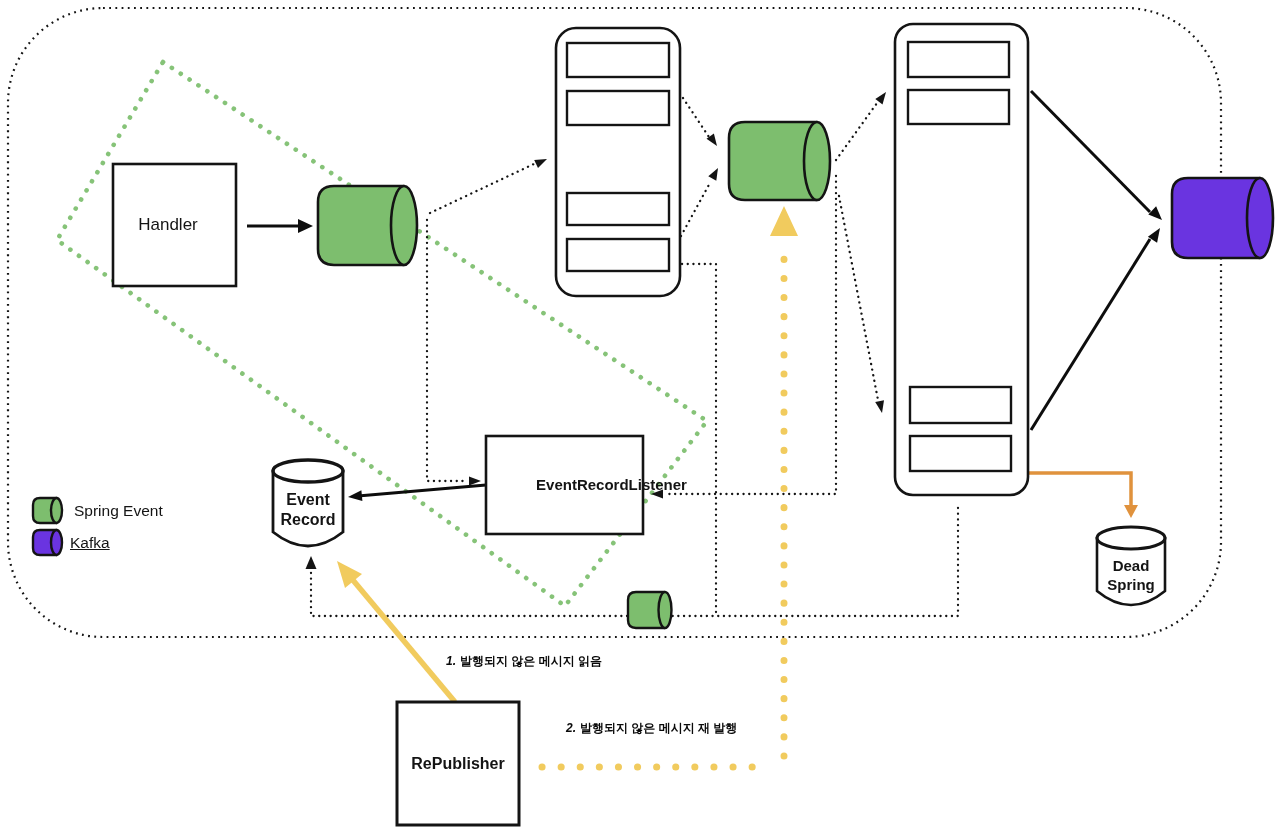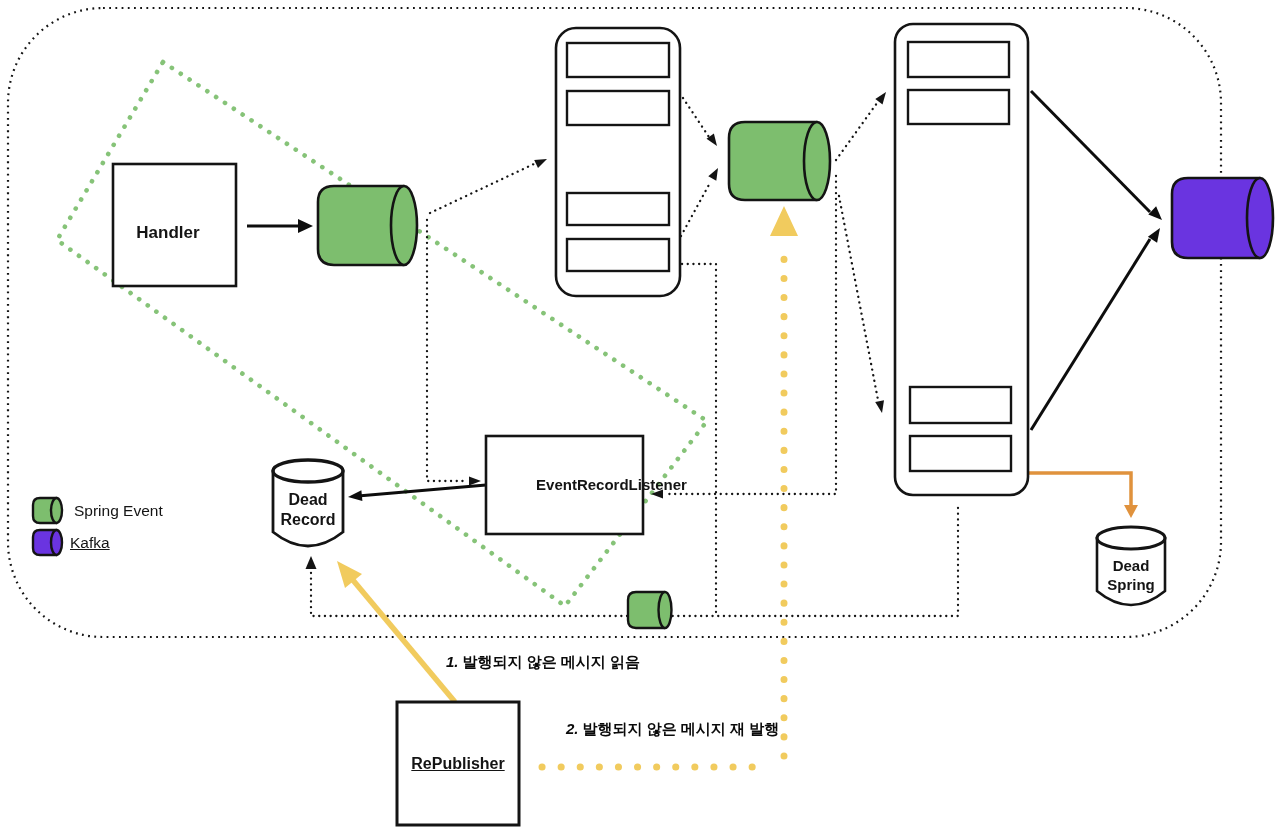--- a/index.html
+++ b/index.html
@@ -3,29 +3,29 @@
 <meta charset="utf-8">
 <style>
   html,body{margin:0;padding:0;background:#ffffff;}
   .canvas{
     position:relative;width:1280px;height:832px;background:#ffffff;overflow:hidden;
     font-family:"Liberation Sans","DejaVu Sans",sans-serif;color:var(--ink,#141414);
   }
   .canvas svg{position:absolute;left:0;top:0;}
   .lbl{position:absolute;display:flex;align-items:center;justify-content:center;
        text-align:center;font-weight:700;color:var(--ink,#141414);line-height:1.25;}
-  .lbl.box-handler{left:113px;top:172px;width:110px;height:122px;font-size:17px;font-weight:700;}
+  .lbl.box-handler{left:113px;top:164px;width:110px;height:122px;font-size:17px;font-weight:400;}
   .lbl.box-erl{left:486px;top:436px;width:157px;height:98px;font-size:15px;padding-left:47px;}
   .lbl.cyl-eventrecord{left:271px;top:484px;width:74px;height:52px;font-size:16px;}
   .lbl.cyl-deadletter{left:1098px;top:551px;width:66px;height:50px;font-size:15px;}
-  .lbl.box-republisher{left:397px;top:702px;width:122px;height:123px;font-size:16px;text-decoration:underline;}
+  .lbl.box-republisher{left:397px;top:702px;width:122px;height:123px;font-size:16px;}
   .legend-lbl{position:absolute;font-size:15.5px;font-weight:500;color:var(--ink,#141414);}
   .legend-lbl.spring{left:74px;top:502px;}
   .legend-lbl.kafka{left:70px;top:534px;text-decoration:underline;}
-  .annot{position:absolute;font-size:15px;font-weight:700;white-space:nowrap;color:#0a0a0a;}
+  .annot{position:absolute;font-size:12px;font-weight:700;white-space:nowrap;color:#0a0a0a;}
   .annot .num{font-style:italic;margin-right:4px;}
   .annot.step1{left:446px;top:653px;}
   .annot.step2{left:566px;top:720px;}
 </style>
 </head>
 <body>
 
 <div class="canvas">
 
   <svg width="1280" height="832" viewBox="0 0 1280 832">
@@ -140,21 +140,21 @@
       <ellipse cx="56.5" cy="510.5" rx="5.5" ry="12.5" fill="var(--spring-event,#7dbe6e)" stroke="#141414" stroke-width="2.4"></ellipse>
     </g>
     <g>
       <path d="M56,530 H40 Q33,530 33,537 V548 Q33,555 40,555 H56 Z" fill="var(--kafka,#6a34e0)" stroke="#141414" stroke-width="2.4"></path>
       <ellipse cx="56.5" cy="542.5" rx="5.5" ry="12.5" fill="var(--kafka,#6a34e0)" stroke="#141414" stroke-width="2.4"></ellipse>
     </g>
   </svg>
 
   <div class="lbl box-handler">Handler</div>
   <div class="lbl box-erl">EventRecordListener</div>
-  <div class="lbl cyl-eventrecord">Dead Record</div>
+  <div class="lbl cyl-eventrecord">Event Record</div>
   <div class="lbl cyl-deadletter">Dead Spring</div>
   <div class="lbl box-republisher">RePublisher</div>
 
   <div class="legend-lbl spring">Spring Event</div>
   <div class="legend-lbl kafka">Kafka</div>
 
   <div class="annot step1"><span class="num">1.</span><span>발행되지 않은 메시지 읽음</span></div>
   <div class="annot step2"><span class="num">2.</span><span>발행되지 않은 메시지 재 발행</span></div>
 
 </div>

